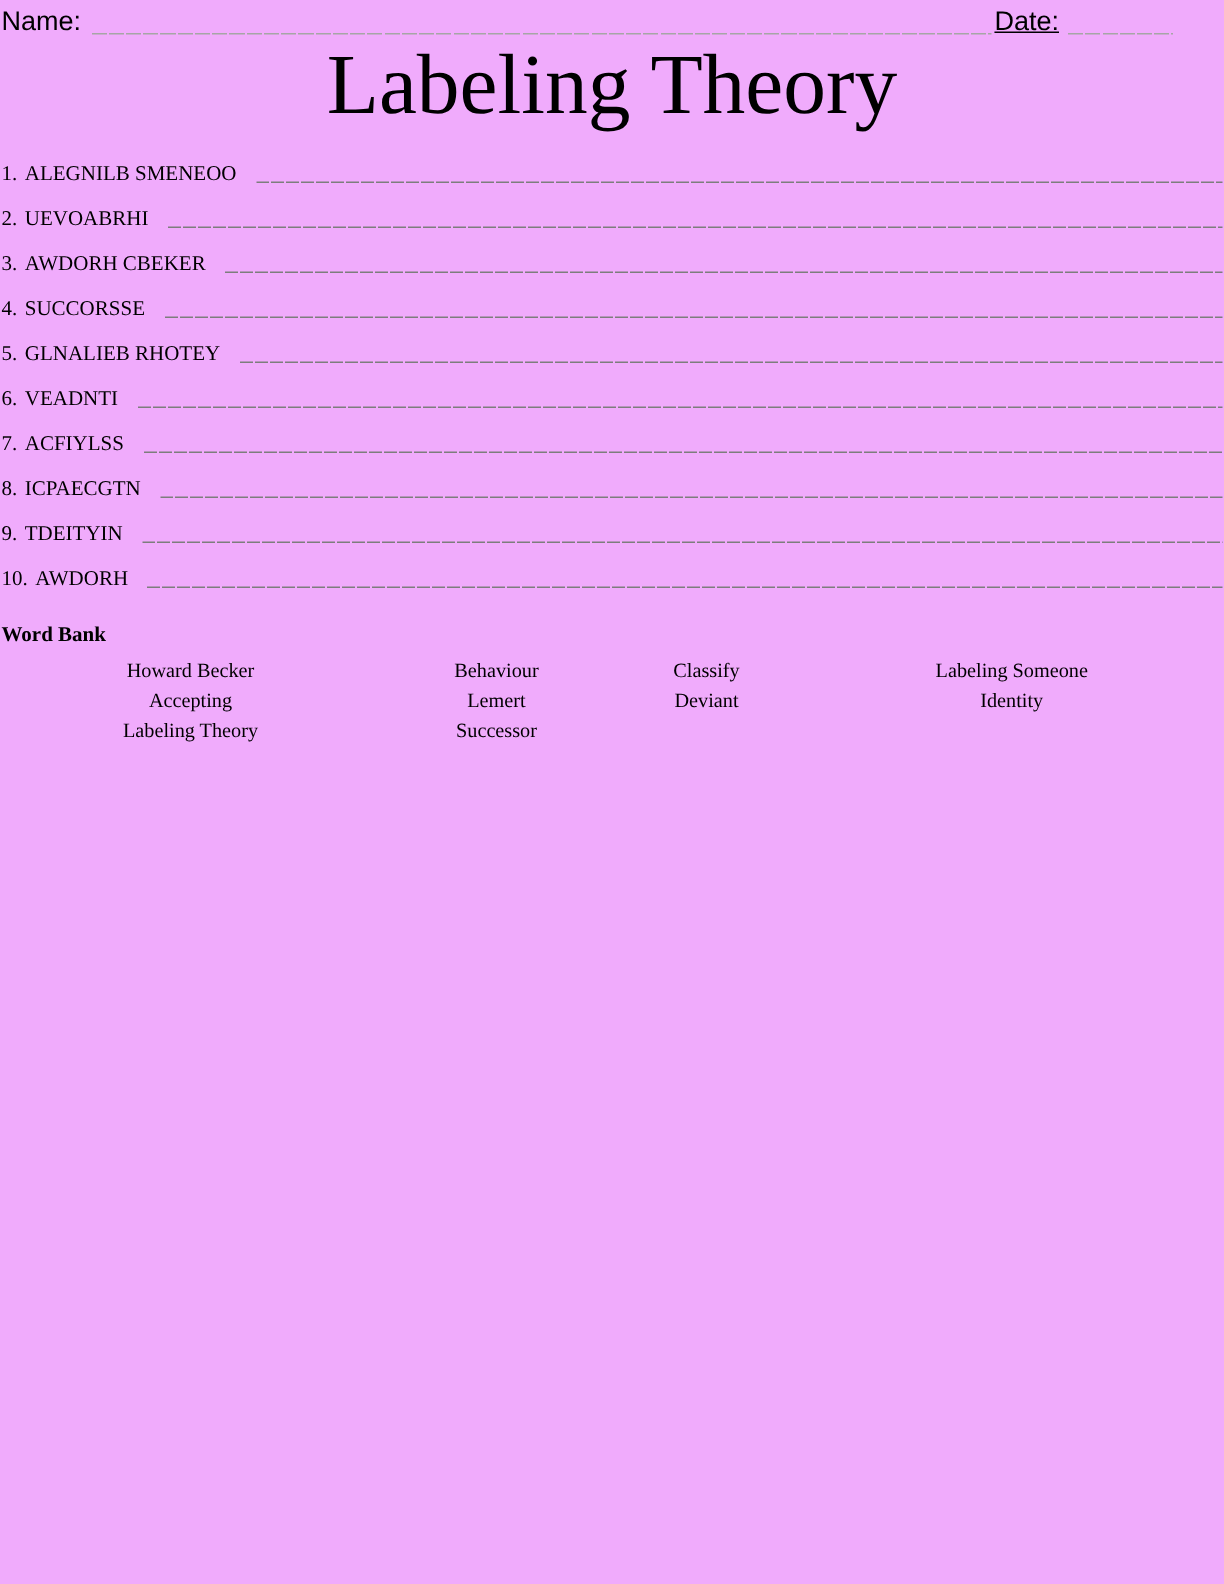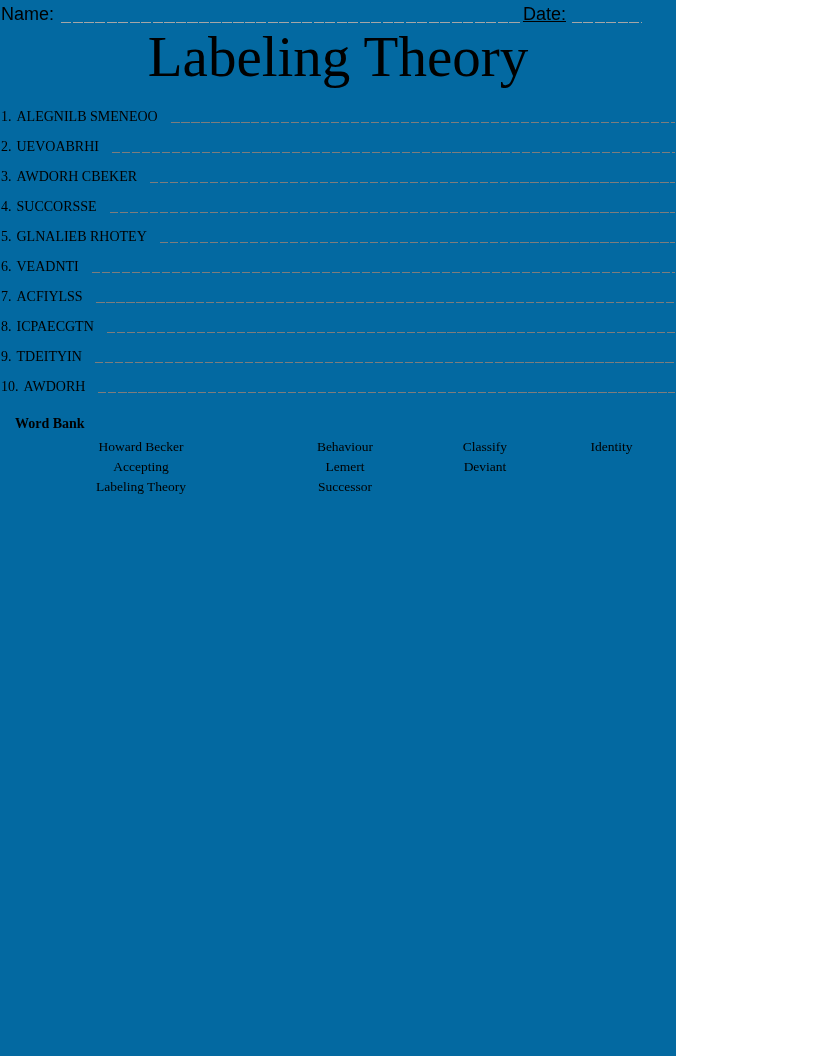--- a/index.html
+++ b/index.html
@@ -1,23 +1,23 @@
 <!DOCTYPE html>
 <html style="--text: #000000; --header-line: #a6a6a6; --answer-line: #7d7d7d;"><head>
 <meta charset="utf-8">
 <style>
   html, body {
     margin: 0;
     padding: 0;
     background: #ffffff;
   }
   .page {
-    width: 676px;
+    width: 816px;
     height: 1056px;
-    background: #0369a1;
+    background: #f0abfc;
     box-sizing: border-box;
     position: relative;
     overflow: hidden;
     color: var(--text, #000);
     font-family: "Liberation Serif", "DejaVu Serif", serif;
   }
   
   .header-row {
     display: flex;
     align-items: baseline;
@@ -66,21 +66,21 @@
     height: 4px;
     transform: translateY(2px);
     background-image: repeating-linear-gradient(to right, var(--answer-line, #7d7d7d) 0px, var(--answer-line, #7d7d7d) 8.5px, transparent 8.5px, transparent 10px);
     background-size: 100% 1px;
     background-position: left bottom;
     background-repeat: no-repeat;
   }
   
   .word-bank {
     margin-top: 12px;
-    padding-left: 15px;
+    padding-left: 1px;
   }
   .wb-heading {
     font-size: 14px;
     font-weight: bold;
     line-height: 20px;
   }
   .wb-grid {
     margin-top: 3px;
     display: grid;
     grid-template-columns: 252px 156px 124px auto;
@@ -170,18 +170,19 @@
       <div class="wb-col">
         <div class="wb-word">Behaviour</div>
         <div class="wb-word">Lemert</div>
         <div class="wb-word">Successor</div>
       </div>
       <div class="wb-col">
         <div class="wb-word">Classify</div>
         <div class="wb-word">Deviant</div>
       </div>
       <div class="wb-col">
+        <div class="wb-word">Labeling Someone</div>
         <div class="wb-word">Identity</div>
       </div>
     </div>
   </div>
 
 </div>
 
 </body></html>

